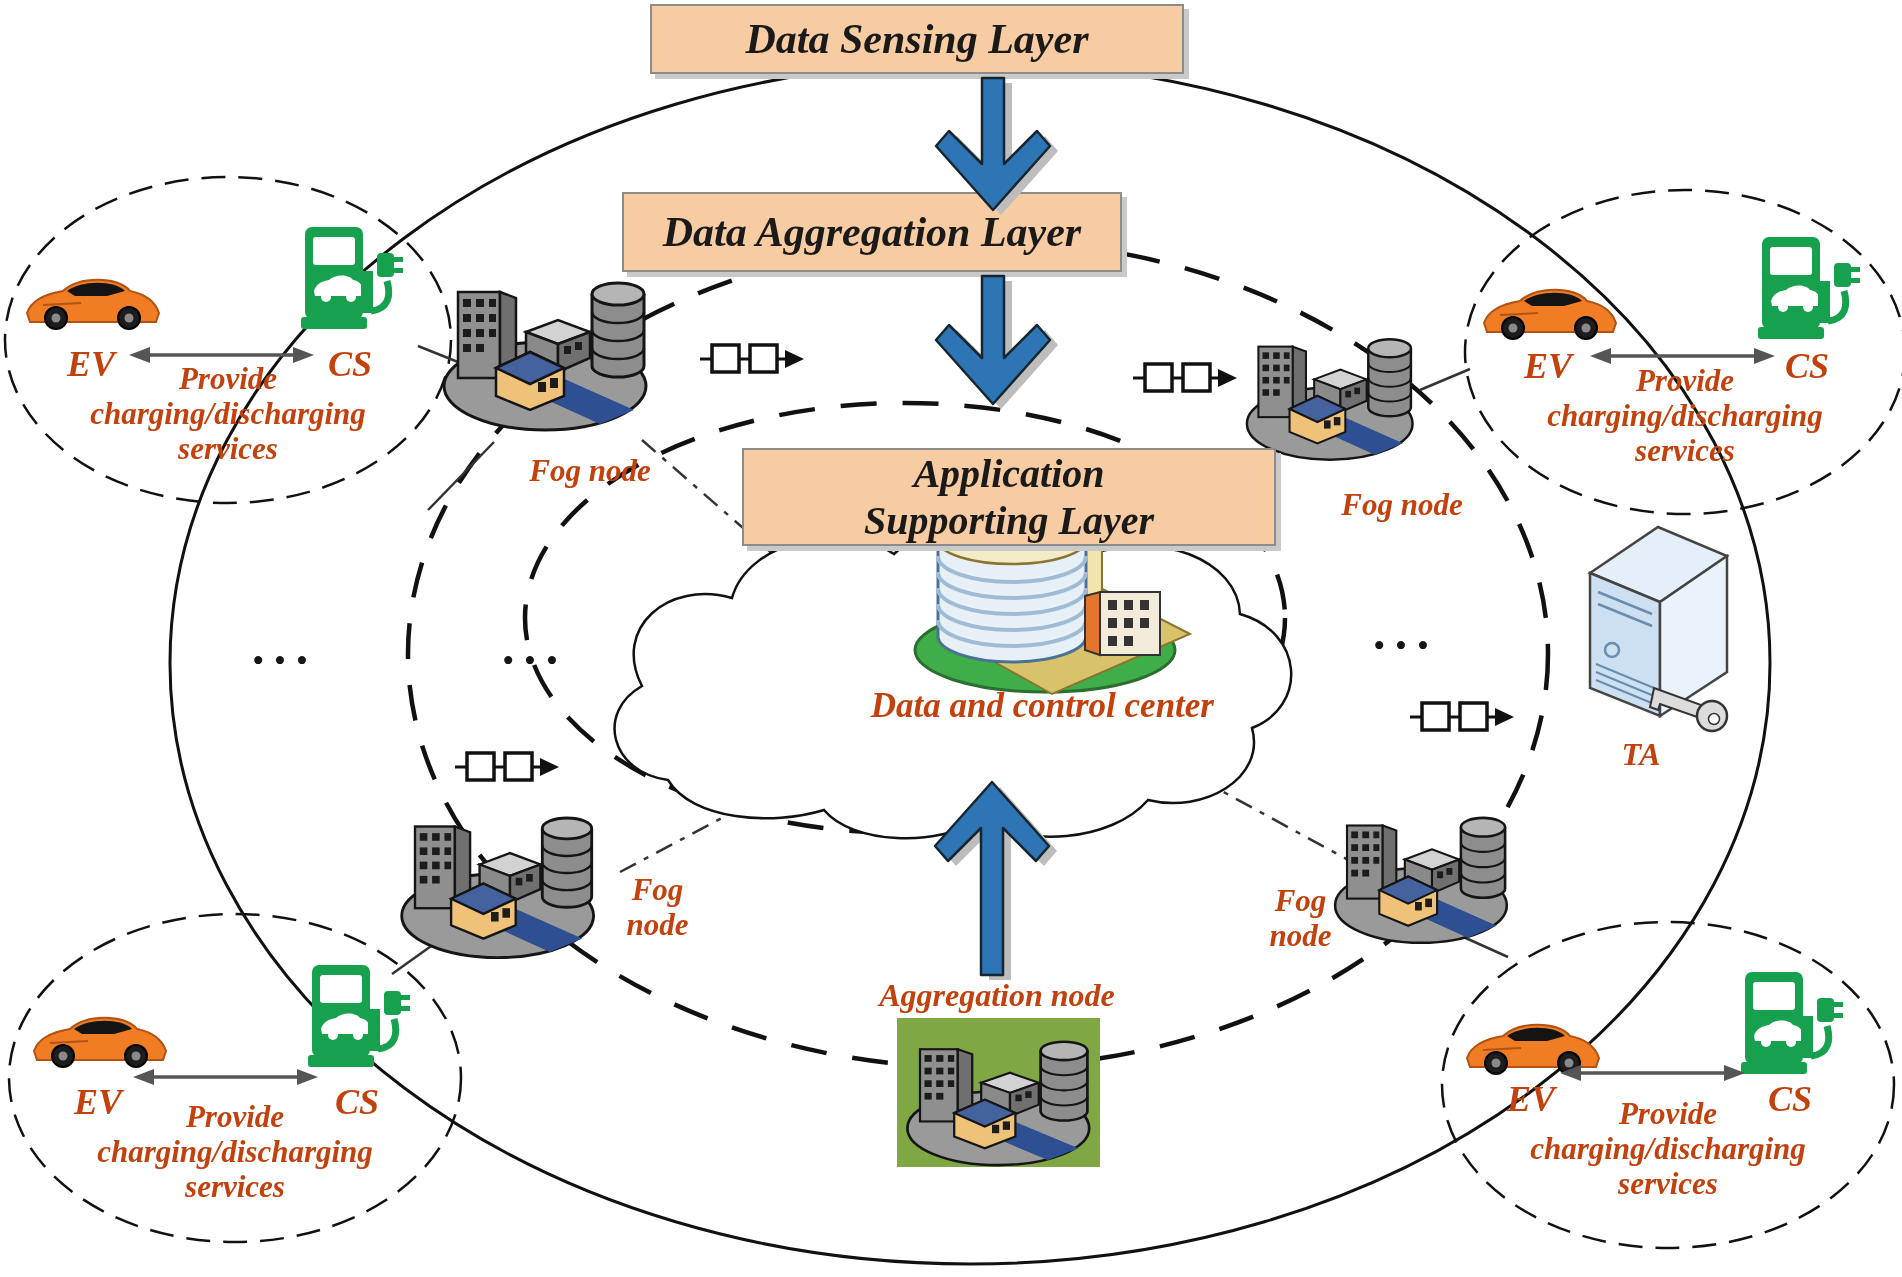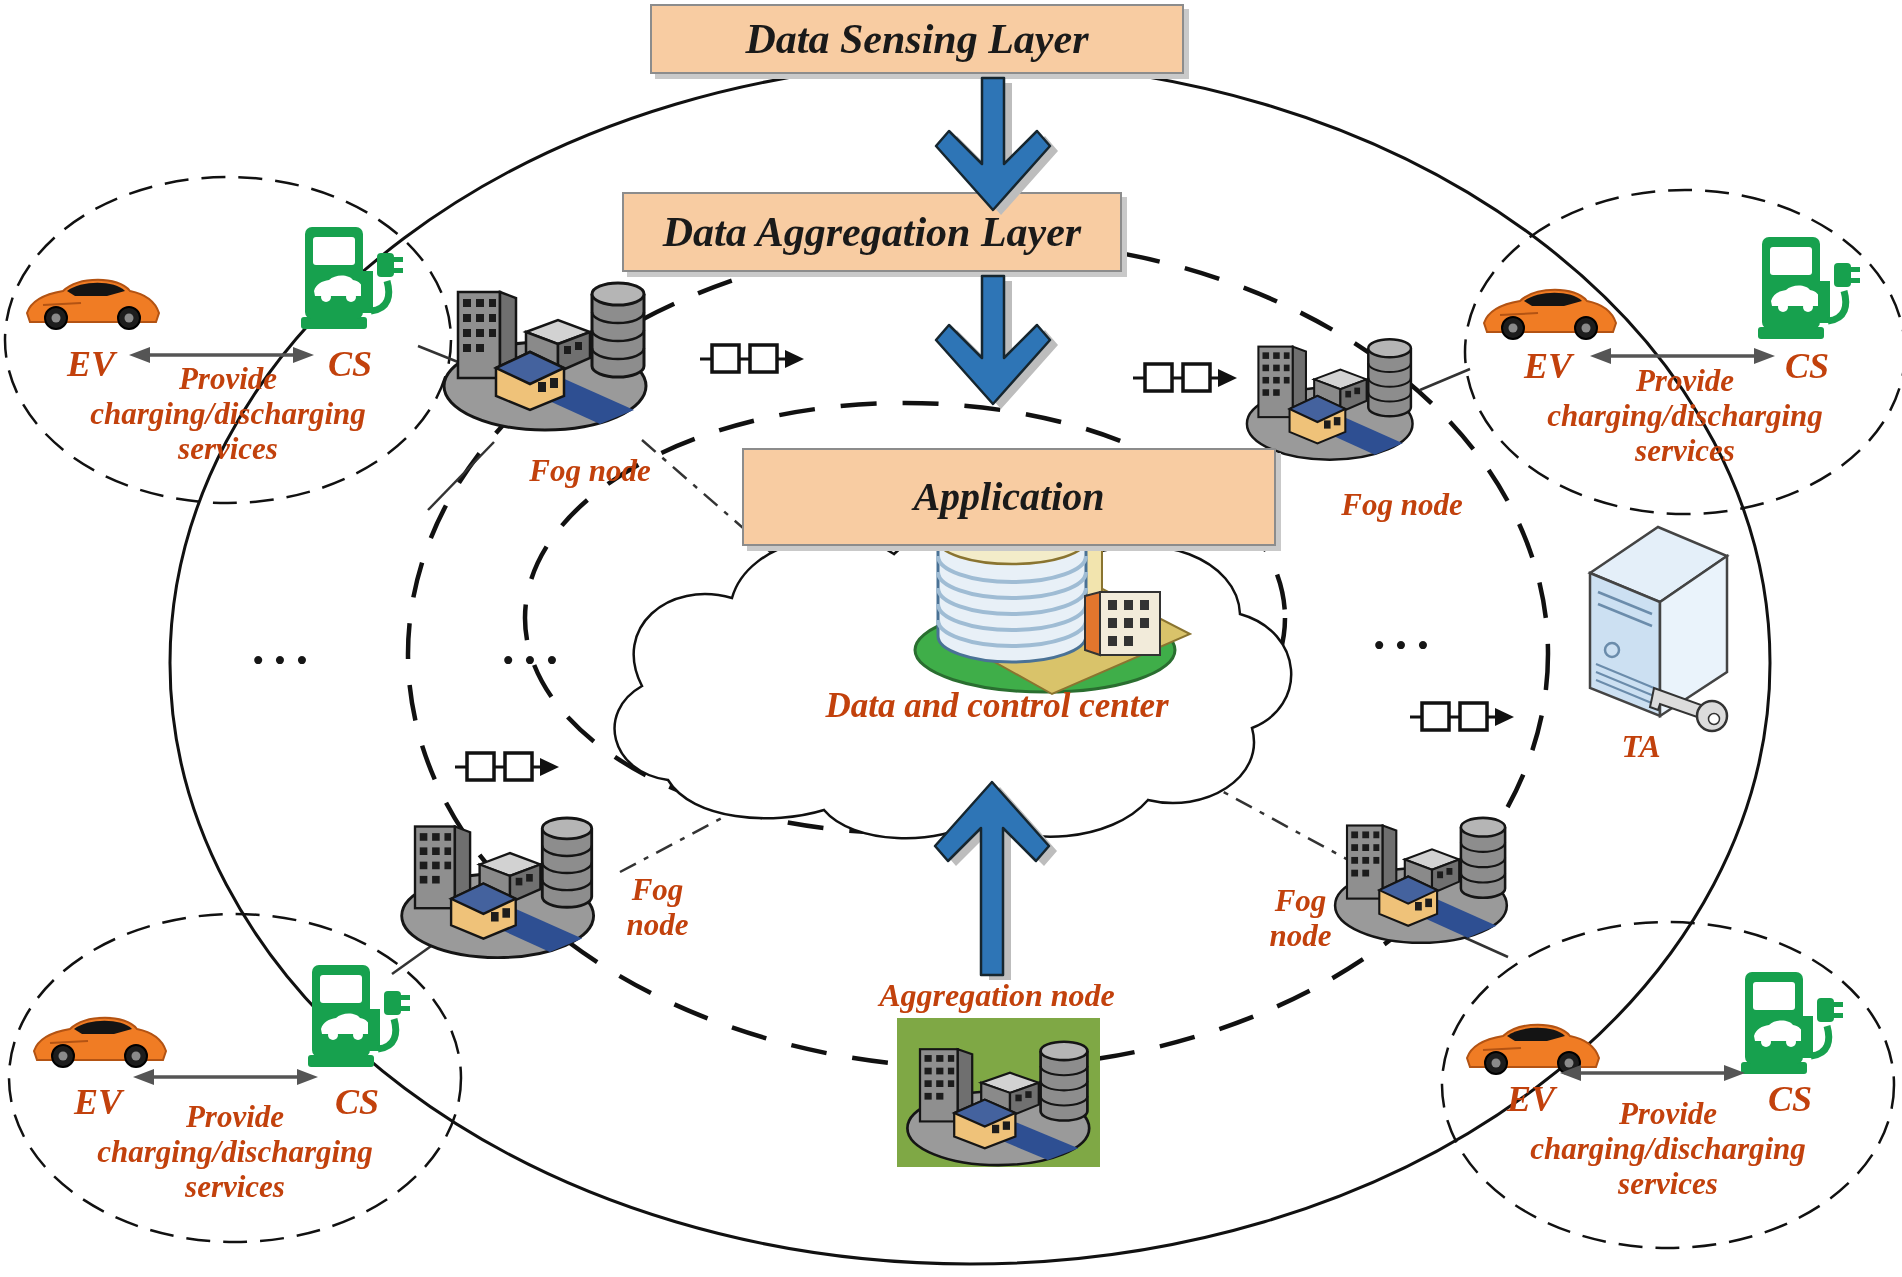--- a/index.html
+++ b/index.html
@@ -17,21 +17,21 @@
   }
   #app-box{flex-direction:column;font-size:40px;line-height:1.18;}
   .lbl{
     position:absolute;z-index:20;font-weight:700;font-style:italic;color:#c2410c;
     text-align:center;white-space:nowrap;
   }
   .cloud-lbl{font-size:35px;}
   .fog-lbl{font-size:31px;}
   .fog-lbl2{font-size:31px;line-height:1.12;white-space:normal;}
   .agg-lbl{font-size:32px;font-style:italic;}
-  .ta-lbl{font-size:32px;}
+  .ta-lbl{font-size:32px;margin-top:8px;}
   .ev-lbl,.cs-lbl{font-size:36px;}
   .svc{font-size:31px;}
   .dots{font-size:34px;font-style:normal;font-weight:400;letter-spacing:10px;color:#161616;}
 </style>
 </head>
 <body>
 
 <div id="canvas">
 
   <svg id="base-layer" class="layer" width="1902" height="1277" viewBox="0 0 1902 1277">
@@ -259,23 +259,24 @@
   </svg>
 
   <div class="layer-box" id="sense-box" style="left:650px;top:4px;width:530px;height:66px;">
     <span>Data Sensing Layer</span>
   </div>
   <div class="layer-box" id="agg-box" style="left:622px;top:192px;width:496px;height:76px;">
     <span>Data Aggregation Layer</span>
   </div>
   <div class="layer-box" id="app-box" style="left:742px;top:406px;width:530px;height:94px;margin-top:42px;">
     <span>Application</span>
-  </div>
-
-  <div class="lbl cloud-lbl" style="left:780px;top:686px;width:434px;">Data and control center</div>
+    <span>Supporting Layer</span>
+  </div>
+
+  <div class="lbl cloud-lbl" style="left:780px;top:686px;width:434px;text-align:right;">Data and control center</div>
 
   <div class="lbl fog-lbl" style="left:500px;top:453px;width:180px;">Fog node</div>
   <div class="lbl fog-lbl" style="left:1312px;top:487px;width:180px;">Fog node</div>
 
   <div class="lbl fog-lbl2" style="left:600px;top:873px;width:115px;">
     <div>Fog</div>
     <div>node</div>
   </div>
   <div class="lbl fog-lbl2" style="left:1243px;top:884px;width:115px;">
     <div>Fog</div>

